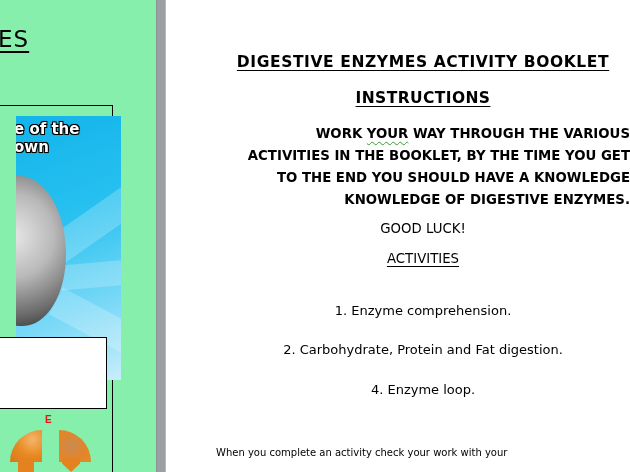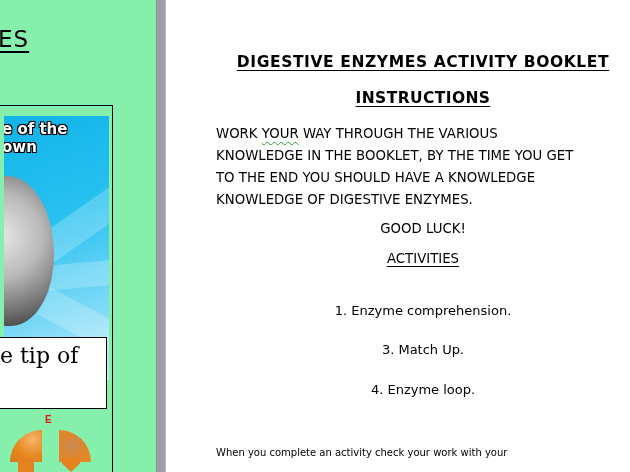--- a/index.html
+++ b/index.html
@@ -2,21 +2,21 @@
 <html><head>
 <meta charset="utf-8">
 <style>
   html, body { margin:0; padding:0; }
   body { width:630px; height:472px; overflow:hidden; background:#ffffff; position:relative;
          font-family: "DejaVu Sans", sans-serif; }
   .left-page { position:absolute; left:0; top:0; width:156px; height:472px; background:#86efac; overflow:hidden; }
   .left-heading { position:absolute; left:-2px; top:26px; font-size:23px; color:#000;
                   text-decoration:underline; text-underline-offset:4px; font-family:"DejaVu Sans", sans-serif; letter-spacing:1px; }
   .outer-frame { position:absolute; left:-10px; top:105px; width:122px; height:400px; border:1px solid #000; border-left:none; }
-  .image-box { position:absolute; left:4px; top:116px; width:105px; height:264px; overflow:hidden;
+  .image-box { position:absolute; left:16px; top:116px; width:105px; height:264px; overflow:hidden;
                background: linear-gradient(160deg, #12b4ea 0%, #28c1f0 40%, #7fdaf7 75%, #c8eefb 100%); }
   .ray { position:absolute; background:rgba(255,255,255,0.22); transform-origin:0 50%; }
   .meme-text { position:absolute; left:-2px; top:4px; font-family:"DejaVu Sans", sans-serif; font-weight:bold; font-size:15px;
                line-height:18px; color:#fff; text-shadow: -1px -1px 0 #000, 1px -1px 0 #000, -1px 1px 0 #000, 1px 1px 0 #000, 0 0 2px #000; white-space:pre; }
   .cat { position:absolute; left:-40px; top:60px; width:90px; height:150px; border-radius:45% 55% 50% 50%;
          background: radial-gradient(circle at 40% 40%, #e8e8e8 0%, #b9b9b9 40%, #6c6c6c 75%, #2c2c2c 100%); }
   .caption-box { position:absolute; left:-10px; top:337px; width:115px; height:70px; border:1px solid #000; background:#fff; }
   .caption-text { position:absolute; left:0px; top:343px; font-family:"DejaVu Serif", serif; font-size:22px; color:#000; white-space:nowrap; }
   .tooth-label { position:absolute; left:45px; top:414px; color:#e8141c; font-weight:bold; font-size:10px; font-family:"Liberation Sans", sans-serif; }
   .tooth-l { position:absolute; left:10px; top:430px; width:32px; height:32px; background:radial-gradient(circle at 70% 30%, #f5b56a 0%, #e88a22 50%, #d8771a 100%);
@@ -25,21 +25,21 @@
   .tooth-r { position:absolute; left:59px; top:430px; width:32px; height:32px; background:radial-gradient(circle at 40% 50%, #c98a52 0%, #e2852a 55%, #e88a22 100%);
              border-radius:0 100% 0 0; }
   .tooth-r-base { position:absolute; left:62px; top:458px; width:18px; height:14px; background:#e3821e; clip-path: polygon(0 0,100% 0,100% 40%,50% 100%,0 40%); }
   .gutter { position:absolute; left:156px; top:0; width:10px; height:472px; background:#9b9ea3; border-left:1px solid #8d9095; border-right:1px solid #b4b7bb; box-sizing:border-box; }
   .right-page { position:absolute; left:166px; top:0; width:464px; height:472px; background:#fff;border-radius:26px; }
   .comic { font-family:"DejaVu Sans", sans-serif; color:#000; }
   .doc-title { position:absolute; left:0; width:514px; text-align:center; top:53px; font-size:15.5px; font-weight:bold;
                text-decoration:underline; text-underline-offset:3px; letter-spacing:0.6px; }
   .doc-sub { position:absolute; left:0; width:514px; text-align:center; top:89px; font-size:15.5px; font-weight:bold;
              text-decoration:underline; text-underline-offset:3px; letter-spacing:0.4px; }
-  .intro { position:absolute; left:50px; width:414px; top:123px; text-align:left; font-size:13.3px; line-height:22px; }
+  .intro { position:absolute; left:50px; width:414px; top:123px; text-align:right; font-size:13.3px; line-height:22px;font-weight:bold; }
   .spell { text-decoration: underline wavy #3a9a3a; text-decoration-thickness:1px; text-underline-offset:3px; }
   .good-luck { position:absolute; left:0; width:514px; text-align:center; top:221px; font-size:13.3px; }
   .activities-h { position:absolute; left:0; width:514px; text-align:center; top:251px; font-size:13.3px; text-decoration:underline; text-underline-offset:3px; }
   .act-list { position:absolute; left:50px; width:414px; top:283px; margin:0; padding:0; list-style:none; text-align:center; font-size:13px; line-height:22.3px; }
   .act-list li { margin:17px; padding:0; }
   .footer-note { position:absolute; left:50px; width:414px; top:447px; font-size:10px; white-space:nowrap; }
 </style>
 </head>
 <body>
 
@@ -48,40 +48,39 @@
   <div class="outer-frame"></div>
   <div class="image-box">
     <div class="ray" style="left:40px;top:120px;width:120px;height:30px;transform:rotate(-35deg);"></div>
     <div class="ray" style="left:40px;top:150px;width:120px;height:25px;transform:rotate(-5deg);"></div>
     <div class="ray" style="left:40px;top:170px;width:120px;height:30px;transform:rotate(28deg);"></div>
     <div class="cat"></div>
     <div class="meme-text"><span>e of the</span>
 <span>own</span></div>
   </div>
   <div class="caption-box"></div>
-  <div class="caption-text">e tip of</div>
   <div class="tooth-label">E</div>
   <div class="tooth-l"></div>
   <div class="tooth-l-base"></div>
   <div class="tooth-r"></div>
   <div class="tooth-r-base"></div>
 </div>
 
 <div class="gutter"></div>
 
 <div class="right-page comic">
   <div class="doc-title">DIGESTIVE ENZYMES ACTIVITY BOOKLET</div>
   <div class="doc-sub">INSTRUCTIONS</div>
   <div class="intro">
     <span>WORK </span><span class="spell">YOUR</span><span> WAY THROUGH THE VARIOUS</span><br>
-    <span>KNOWLEDGE IN THE BOOKLET, BY THE TIME YOU GET</span><br>
+    <span>ACTIVITIES IN THE BOOKLET, BY THE TIME YOU GET</span><br>
     <span>TO THE END YOU SHOULD HAVE A KNOWLEDGE</span><br>
     <span>KNOWLEDGE OF DIGESTIVE ENZYMES.</span>
   </div>
   <div class="good-luck">GOOD LUCK!</div>
   <div class="activities-h">ACTIVITIES</div>
   <ul class="act-list">
     <li>1. Enzyme comprehension.</li>
-    <li>3. Match Up.</li>
+    <li>2. Carbohydrate, Protein and Fat digestion.</li>
     <li>4. Enzyme loop.</li>
   </ul>
   <div class="footer-note">When you complete an activity check your work with your</div>
 </div>
 
 </body></html>

